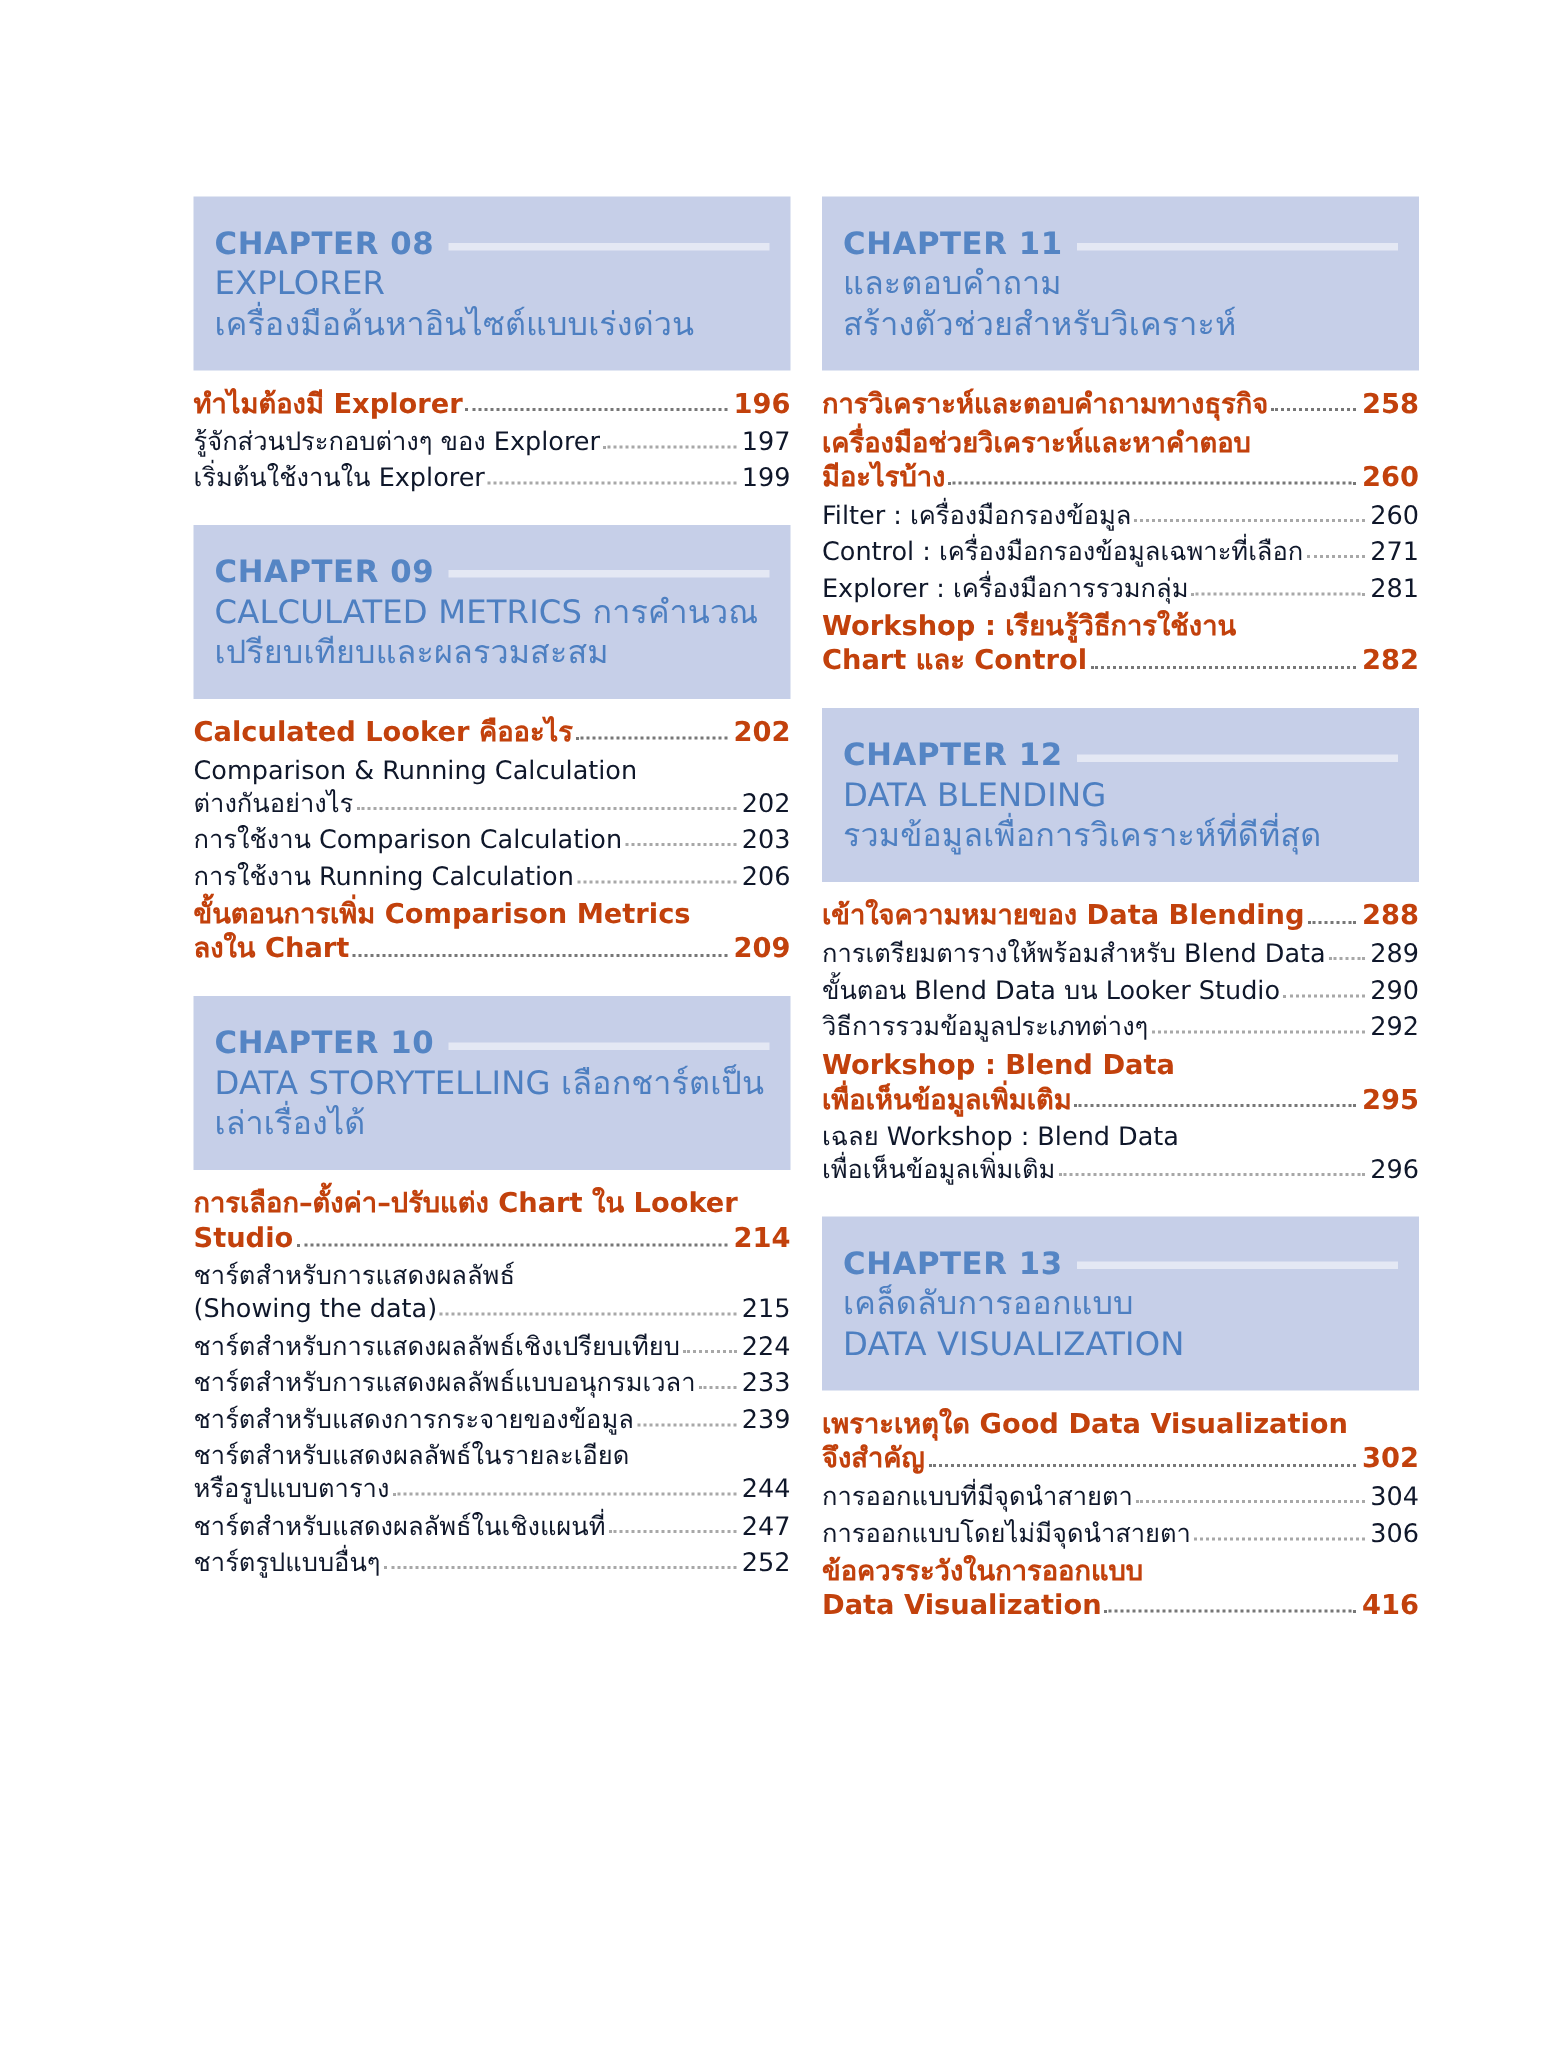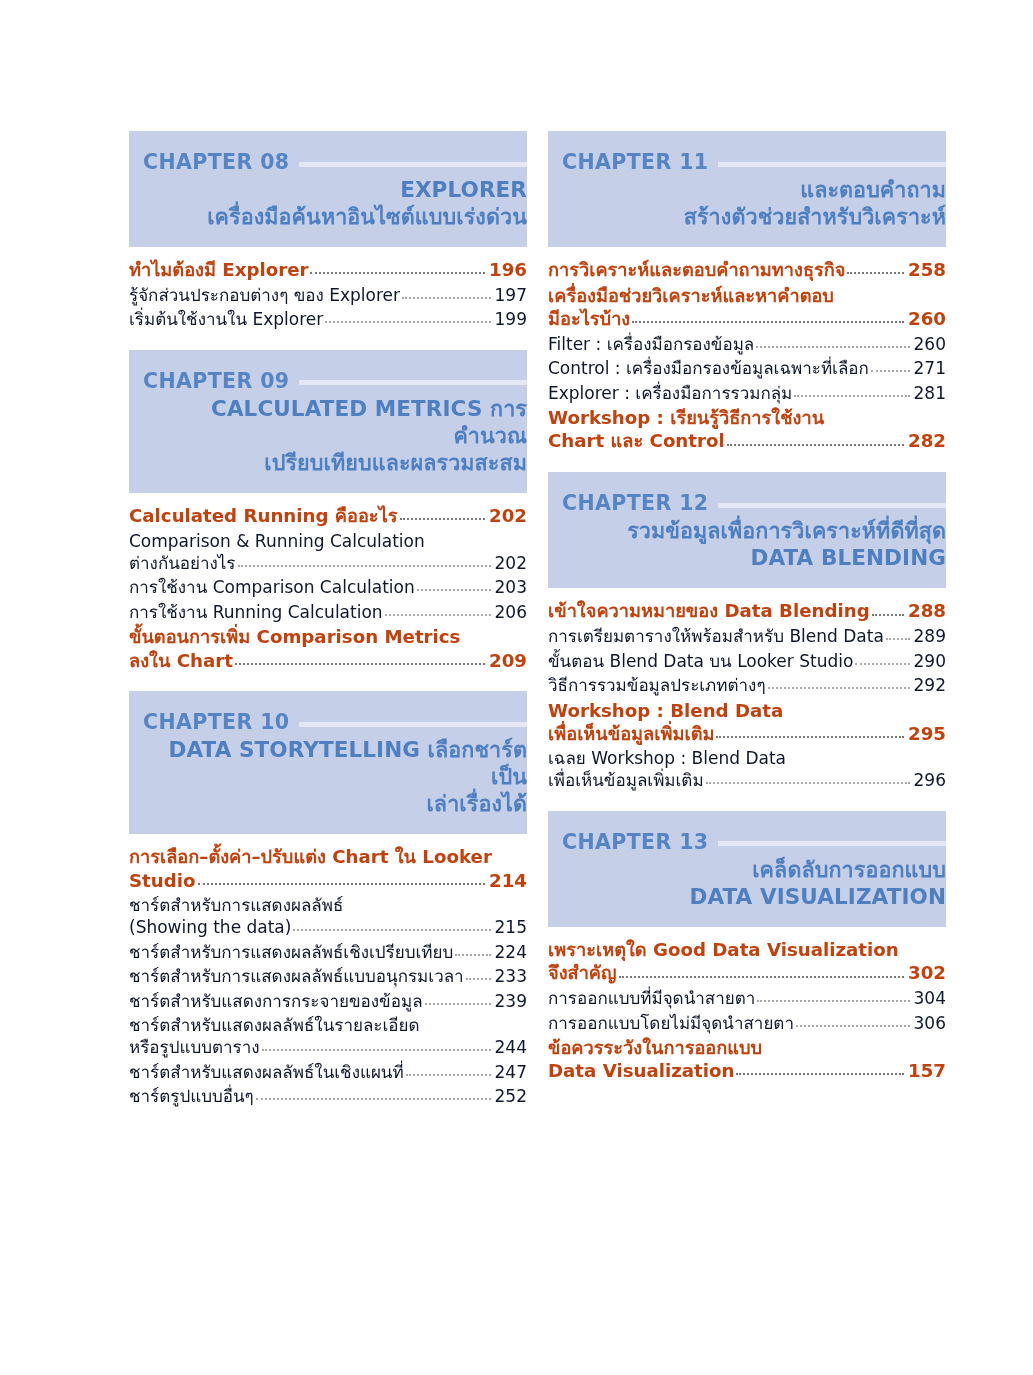--- a/index.html
+++ b/index.html
@@ -34,21 +34,21 @@
 
   .col {
     width: 398px;
     display: flex;
     flex-direction: column;
   }
 
   
   .chapter-block {
     background: #c6cfe8;
-    padding: 19px 0 17px 14px;
+    padding: 19px 14px 17px 14px;
     box-sizing: border-box;
     width: 398px;
     margin-bottom: 2px;
   }
 
   .chapter-label-row {
     display: flex;
     align-items: center;
     gap: 9px;
     margin-bottom: 1px;
@@ -66,24 +66,23 @@
   .chapter-rule {
     flex: 1 1 auto;
     height: 5px;
     background: #e4e8f4;
     margin-top: 3px;
   }
 
   .chapter-title {
     color: #4d7fc1;
     font-size: 21.5px;
-    font-weight: 700;
+    font-weight: 400;
     line-height: 1.26;
     letter-spacing: 0.1px;
-    text-align: right;
   }
   .chapter-title .tline { display: block; }
 
   
   .entries {
     padding-top: 12px;
     padding-bottom: 14px;
   }
 
   .entry {
@@ -171,21 +170,21 @@
             <div class="chapter-label">CHAPTER 09</div>
             <div class="chapter-rule"></div>
           </div>
           <div class="chapter-title">
             <span class="tline">CALCULATED METRICS การคำนวณ</span>
             <span class="tline">เปรียบเทียบและผลรวมสะสม</span>
           </div>
         </div>
         <div class="entries">
           <div class="entry lvl1">
-            <span class="etext">Calculated Running คืออะไร</span>
+            <span class="etext">Calculated Looker คืออะไร</span>
             <span class="leader"></span>
             <span class="pnum">202</span>
           </div>
           <div class="entry lvl2 cont">
             <span class="etext">Comparison &amp; Running Calculation</span>
           </div>
           <div class="entry lvl2">
             <span class="etext">ต่างกันอย่างไร</span>
             <span class="leader"></span>
             <span class="pnum">202</span>
@@ -319,22 +318,22 @@
             <span class="leader"></span>
             <span class="pnum">282</span>
           </div>
         </div>
         <div class="chapter-block">
           <div class="chapter-label-row">
             <div class="chapter-label">CHAPTER 12</div>
             <div class="chapter-rule"></div>
           </div>
           <div class="chapter-title">
+            <span class="tline">DATA BLENDING</span>
             <span class="tline">รวมข้อมูลเพื่อการวิเคราะห์ที่ดีที่สุด</span>
-            <span class="tline">DATA BLENDING</span>
           </div>
         </div>
         <div class="entries">
           <div class="entry lvl1">
             <span class="etext">เข้าใจความหมายของ Data Blending</span>
             <span class="leader"></span>
             <span class="pnum">288</span>
           </div>
           <div class="entry lvl2">
             <span class="etext">การเตรียมตารางให้พร้อมสำหรับ Blend Data</span>
@@ -396,18 +395,18 @@
             <span class="etext">การออกแบบโดยไม่มีจุดนำสายตา</span>
             <span class="leader"></span>
             <span class="pnum">306</span>
           </div>
           <div class="entry lvl1 cont">
             <span class="etext">ข้อควรระวังในการออกแบบ</span>
           </div>
           <div class="entry lvl1">
             <span class="etext">Data Visualization</span>
             <span class="leader"></span>
-            <span class="pnum">157</span>
+            <span class="pnum">416</span>
           </div>
         </div>
       </div>
   </div>
 </div>
 
 </body></html>

